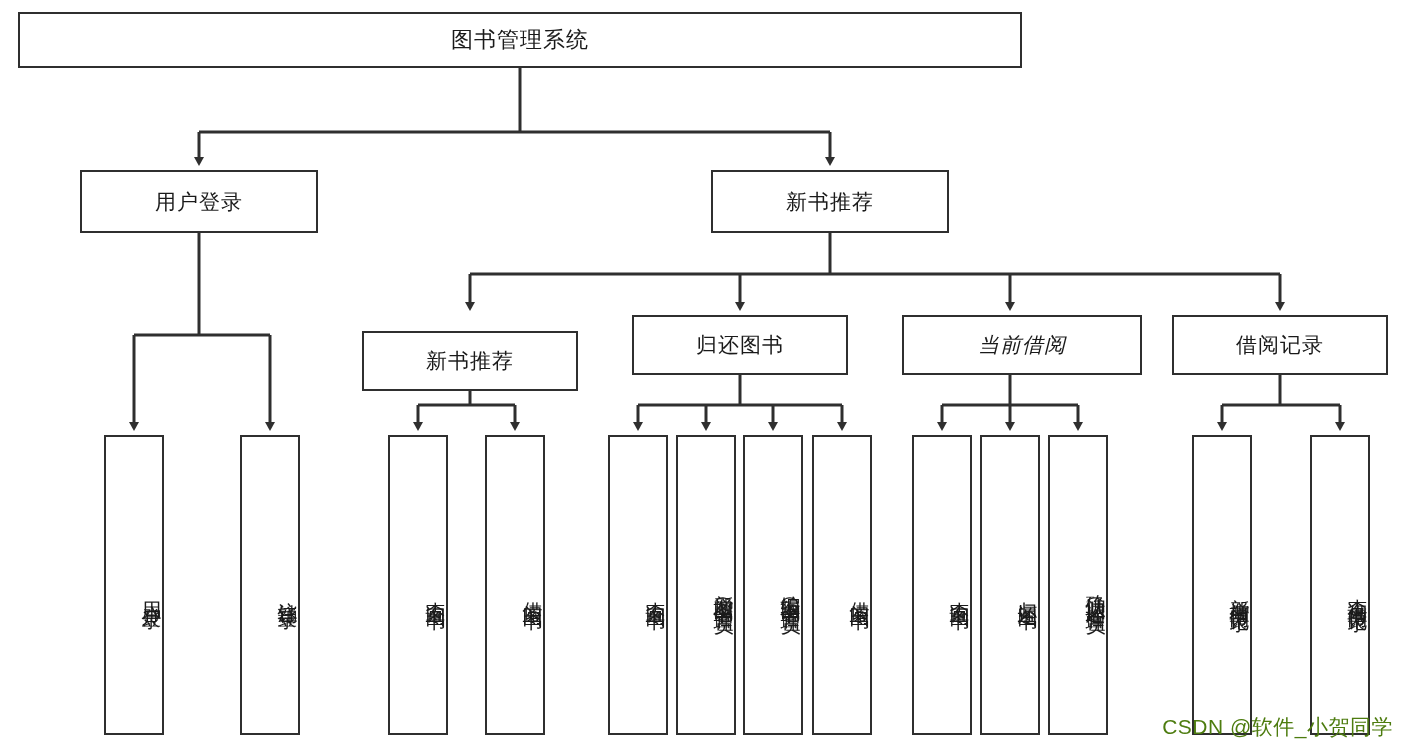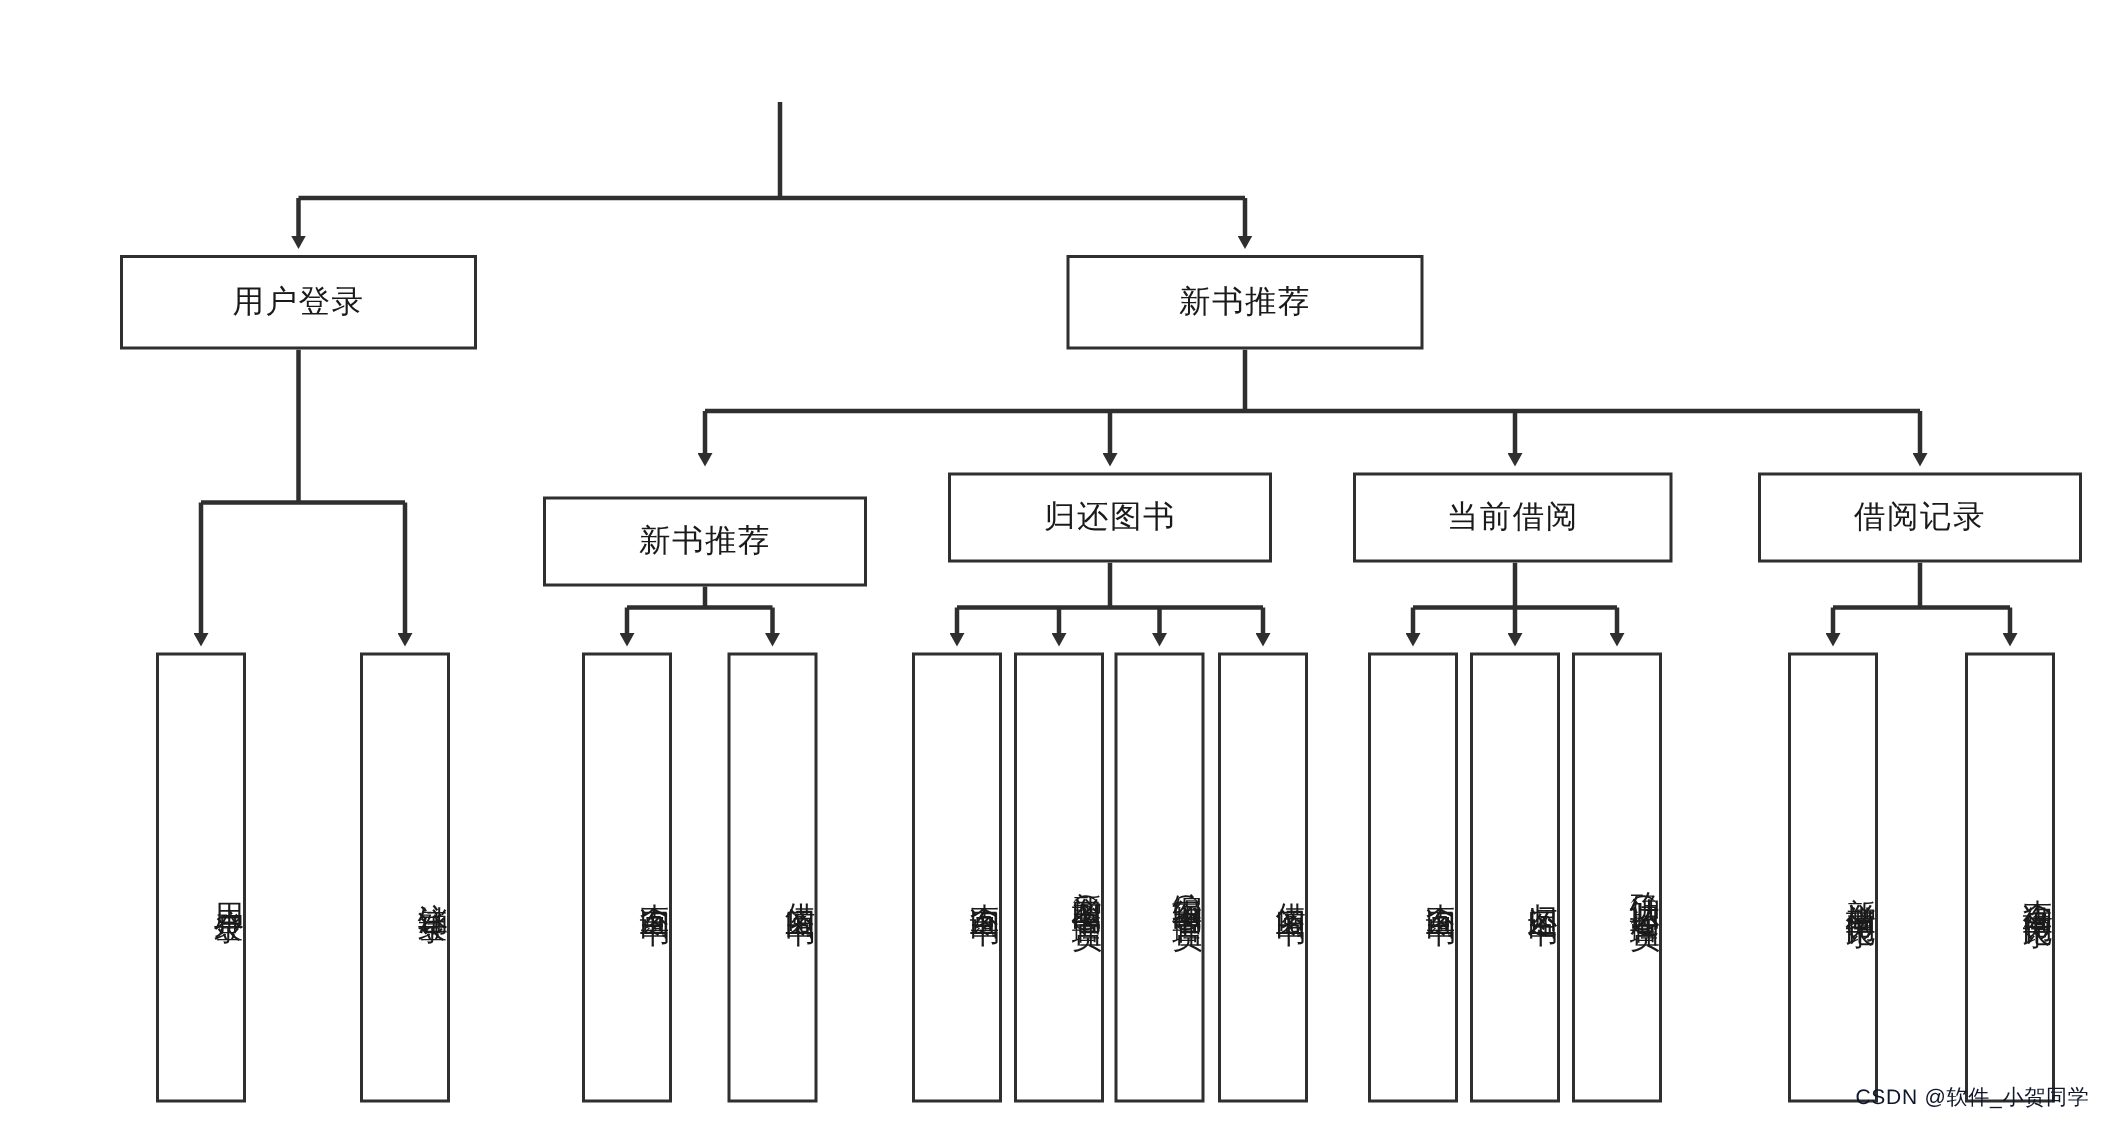--- a/index.html
+++ b/index.html
@@ -58,22 +58,22 @@
   }
   .node.v .vtext {
     writing-mode: vertical-rl;
     text-orientation: upright;
     white-space: nowrap;
   }
   .watermark {
     position: absolute;
     right: 12px;
     bottom: 6px;
-    font-size: 14px;
-    color: #0f172a;
+    font-size: 21px;
+    color: #4d7c0f;
     letter-spacing: 0.5px;
     z-index: 3;
     white-space: nowrap;
   }
 </style>
 </head>
 <body>
 
 <div id="canvas">
 
@@ -120,35 +120,38 @@
       <path d="M1010,405 L1010,423" marker-end="url(#arrow)"></path>
       <path d="M1078,405 L1078,423" marker-end="url(#arrow)"></path>
 
       <path d="M1280,375 L1280,405"></path>
       <path d="M1222,405 L1340,405"></path>
       <path d="M1222,405 L1222,423" marker-end="url(#arrow)"></path>
       <path d="M1340,405 L1340,423" marker-end="url(#arrow)"></path>
     </g>
   </svg>
 
+  <div class="node h root" style="left:18px; top:12px; width:1004px; height:56px;">
+    <span>图书管理系统</span>
+  </div>
 
   <div class="node h" style="left:80px; top:170px; width:238px; height:63px;">
     <span>用户登录</span>
   </div>
   <div class="node h" style="left:711px; top:170px; width:238px; height:63px;">
     <span>新书推荐</span>
   </div>
 
   <div class="node h" style="left:362px; top:331px; width:216px; height:60px;">
     <span>新书推荐</span>
   </div>
   <div class="node h" style="left:632px; top:315px; width:216px; height:60px;">
     <span>归还图书</span>
   </div>
-  <div class="node h" style="left:902px; top:315px; width:213px; height:60px;">
+  <div class="node h" style="left:902px; top:315px; width:240px; height:60px;font-style:italic;">
     <span>当前借阅</span>
   </div>
   <div class="node h" style="left:1172px; top:315px; width:216px; height:60px;">
     <span>借阅记录</span>
   </div>
 
   <div class="node v" style="left:104px; top:435px; width:60px; height:300px;">
     <span class="vtext">用户登录</span>
   </div>
   <div class="node v" style="left:240px; top:435px; width:60px; height:300px;">

